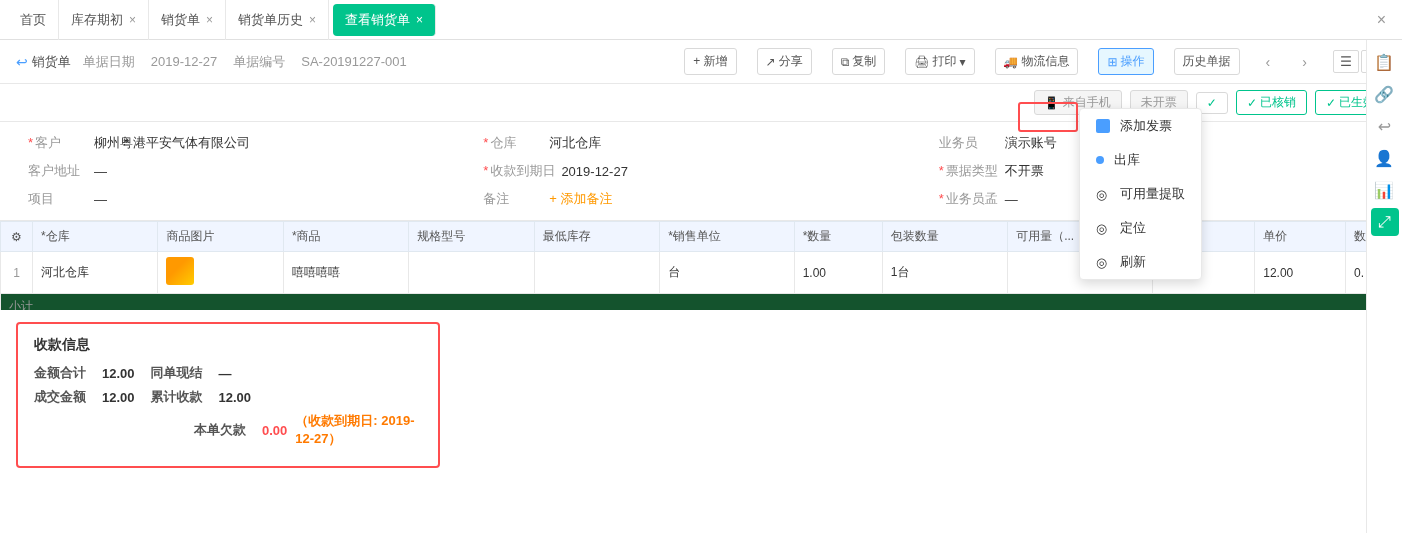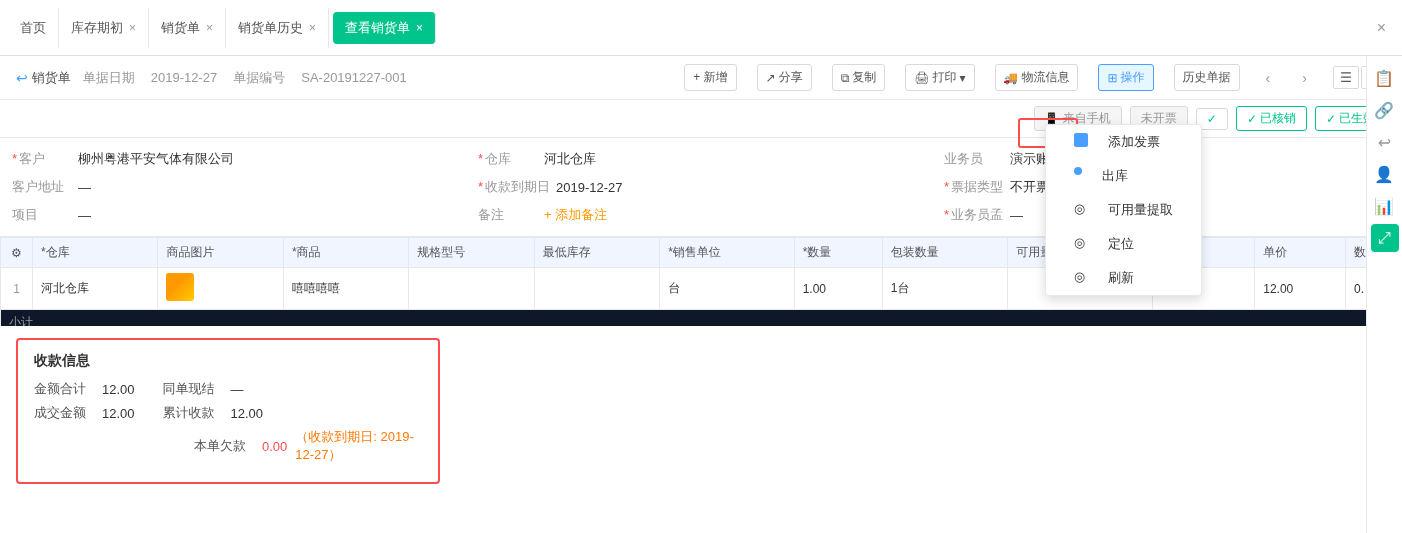--- a/index.html
+++ b/index.html
@@ -1,21 +1,21 @@
 <!DOCTYPE html>
 <html><head>
   <meta charset="utf-8">
   <style>
     * { box-sizing: border-box; margin: 0; padding: 0; }
     body { font-family: 'Microsoft YaHei', Arial, sans-serif; font-size: 13px; background: #f5f5f5; color: #333; overflow: hidden; }
 
     
     .tab-bar {
       display: flex; align-items: center; background: #fff; border-bottom: 1px solid #e0e0e0;
-      height: 56px; padding: 0 8px; position: relative;
+      height: 40px; padding: 0 8px; position: relative;
     }
     .tab-item {
       display: flex; align-items: center; padding: 0 12px; height: 40px; cursor: pointer;
       font-size: 13px; color: #555; border-right: 1px solid #e8e8e8; white-space: nowrap;
     }
     .tab-item .tab-close { margin-left: 6px; color: #999; font-size: 12px; cursor: pointer; }
     .tab-item.highlight { background: #00c48c; color: #fff; border-radius: 4px; margin: 4px 4px; padding: 0 12px; height: 32px; }
     .tab-item.highlight .tab-close { color: #fff; }
     .tab-close-all { margin-left: auto; font-size: 16px; color: #999; cursor: pointer; padding: 0 8px; }
 
@@ -42,59 +42,59 @@
     .sub-actions { display: flex; align-items: center; justify-content: flex-end; padding: 6px 16px; border-bottom: 1px solid #e8e8e8; gap: 8px; }
     .sub-btn {
       display: flex; align-items: center; gap: 3px; padding: 3px 10px; border: 1px solid #d9d9d9;
       border-radius: 3px; cursor: pointer; font-size: 12px; color: #555; background: #fff; white-space: nowrap;
     }
     .sub-btn.gray-status { background: #f5f5f5; color: #999; border: 1px solid #d9d9d9; }
     .sub-btn.confirmed { background: #fff; color: #00c48c; border: 1px solid #00c48c; }
     .sub-btn.effective { background: #fff; color: #00c48c; border: 1px solid #00c48c; }
 
     
-    .form-area { padding: 12px 12px; display: grid; grid-template-columns: 1fr 1fr 1fr; gap: 10px 20px; }
+    .form-area { padding: 12px 28px; display: grid; grid-template-columns: 1fr 1fr 1fr; gap: 10px 20px; }
     .form-row { display: flex; align-items: center; gap: 6px; }
     .form-label { color: #999; font-size: 13px; white-space: nowrap; min-width: 60px; }
     .form-label.required::before { content: '*'; color: #ff4d4f; margin-right: 2px; }
     .form-value { color: #333; font-size: 13px; }
 
     
     .table-wrapper { overflow-x: auto; border-top: 1px solid #e8e8e8; }
     table { width: 100%; border-collapse: collapse; font-size: 12px; }
     th {
       background: #f0f5ff; border: 1px solid #e0e8f0; padding: 6px 8px;
       text-align: left; white-space: nowrap; color: #555; font-weight: normal;
     }
     td { border: 1px solid #e8e8e8; padding: 5px 8px; white-space: nowrap; }
     .row-num { color: #999; text-align: center; }
-    tr.subtotal td { background: #0f172a; color: #999; margin-left: 34px; }
+    tr.subtotal td { background: #14532d; color: #999; margin-left: 34px; }
     .gear-th { width: 32px; text-align: center; }
 
     
     .payment-box {
       border: 2px solid #ff4d4f; border-radius: 4px; padding: 12px 16px;
       margin: 12px 16px; width: 424px; background: #fff;
     }
     .payment-title { font-weight: bold; font-size: 14px; margin-bottom: 10px; }
-    .payment-row { display: flex; gap: 28px; margin-bottom: 6px; font-size: 13px; }
+    .payment-row { display: flex; gap: 16px; margin-bottom: 6px; font-size: 13px; font-weight: bold; }
     .payment-item { display: flex; align-items: center; gap: 8px; }
     .payment-label { color: #555; min-width: 60px; }
     .payment-val { color: #333; }
     .payment-val.red { color: #ff4d4f; }
     .payment-val.orange { color: #ff7a00; }
 
     
     .dropdown-overlay {
       position: absolute; top: 68px; right: 200px;
       background: #fff; border: 1px solid #e8e8e8; border-radius: 4px;
       box-shadow: 0 4px 12px rgba(0,0,0,0.15); z-index: 100; min-width: 120px;
     }
     .dropdown-item {
-      display: flex; gap: 20px; padding: 8px 28px;
+      display: flex; align-items: center; gap: 10px; padding: 8px 16px;
       cursor: pointer; font-size: 13px; color: #333;
     }
     .dropdown-item .dot { width: 8px; height: 8px; border-radius: 50%; display: inline-block; }
     .dropdown-item .dot.blue { background: #4a9eff; }
     .dropdown-item .icon-sq { width: 14px; height: 14px; background: #4a9eff; border-radius: 2px; display: inline-block; }
 
     
     .right-sidebar {
       position: absolute; right: 0; top: 0; bottom: 0; width: 36px;
       background: #fff; border-left: 1px solid #e8e8e8; display: flex; flex-direction: column; align-items: center;

